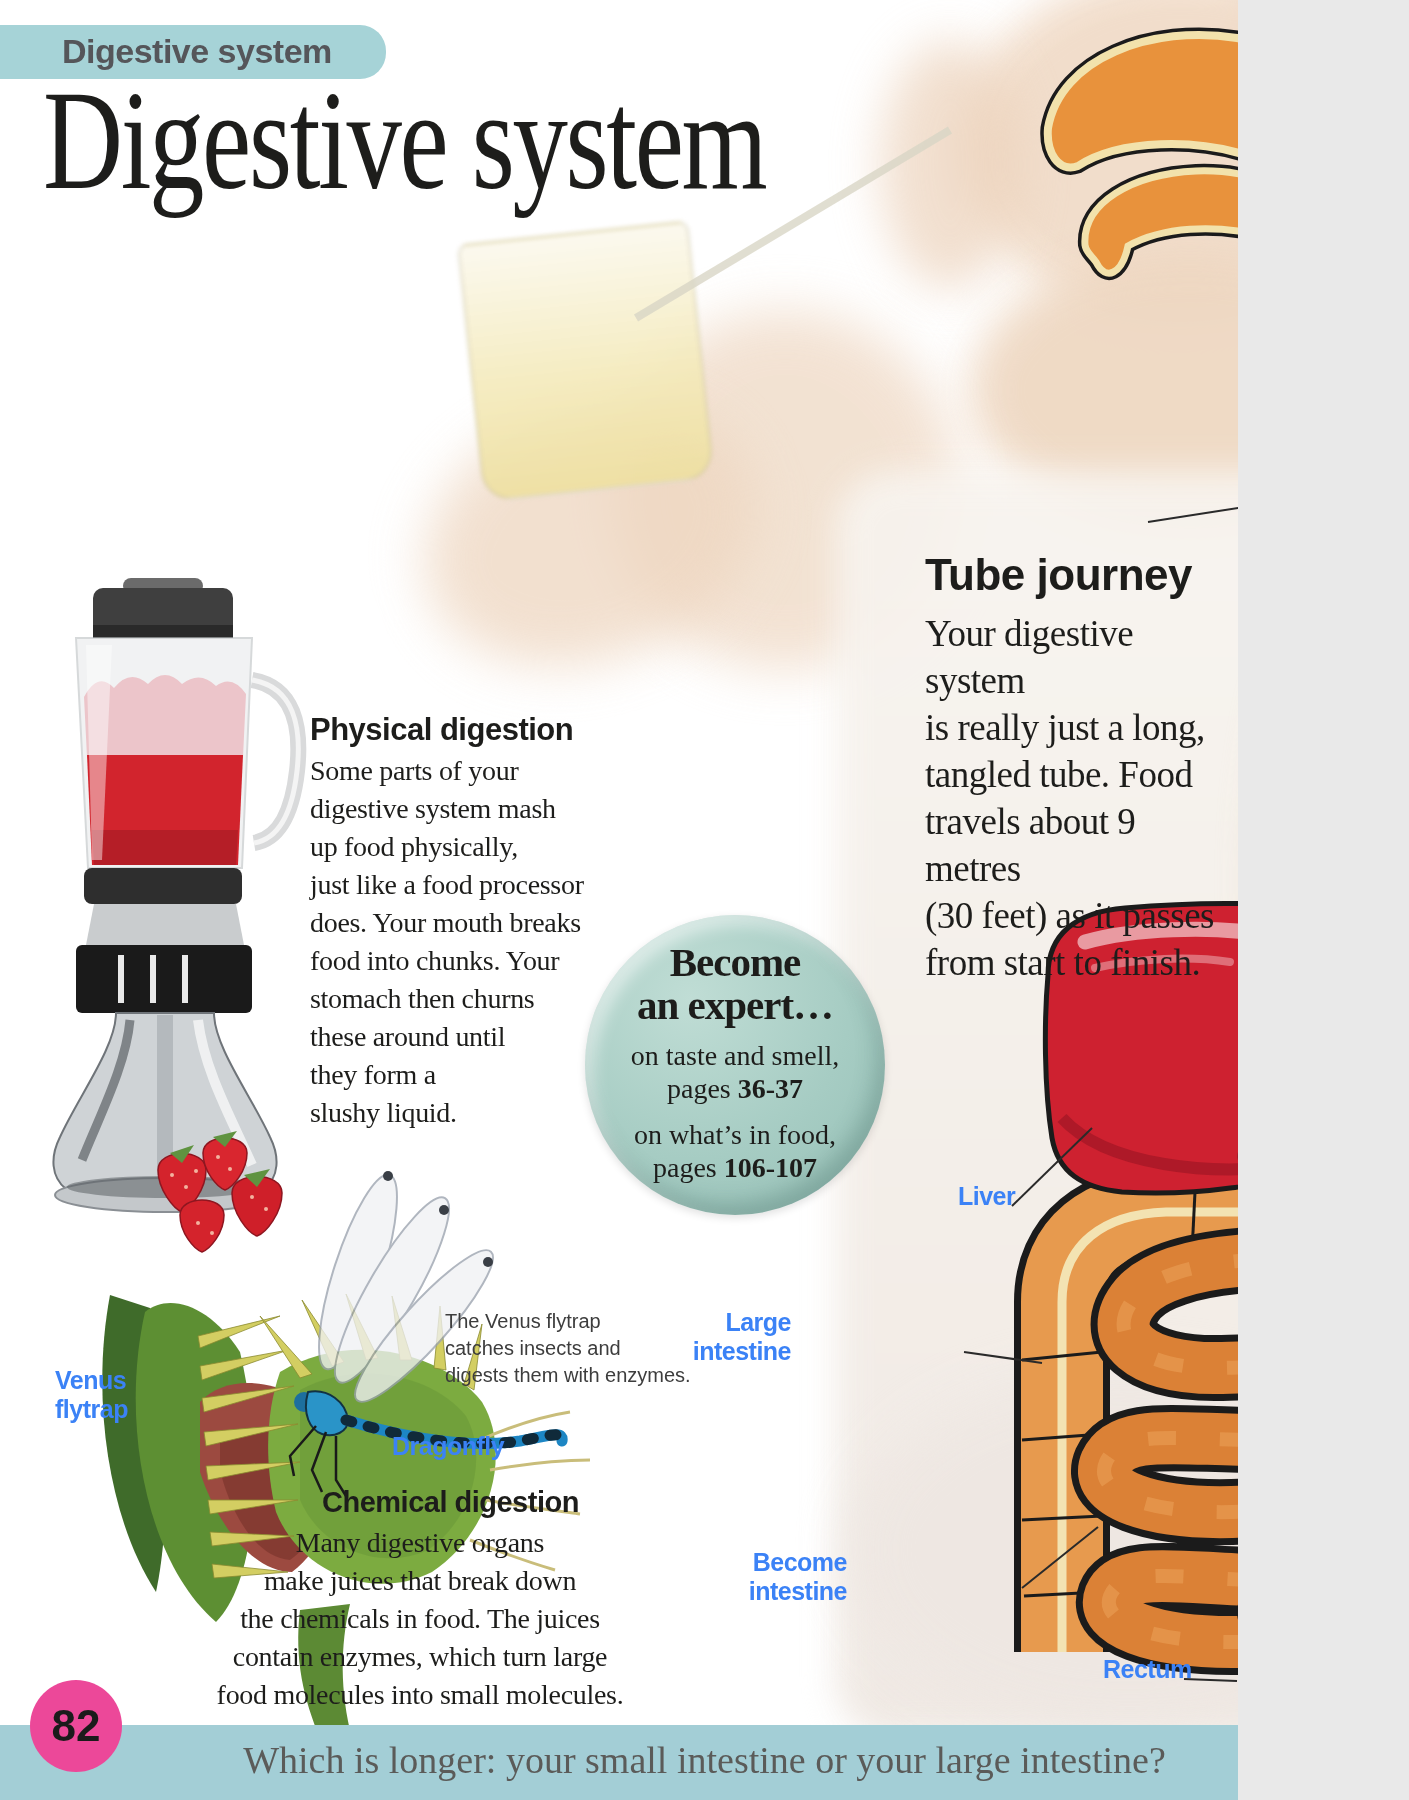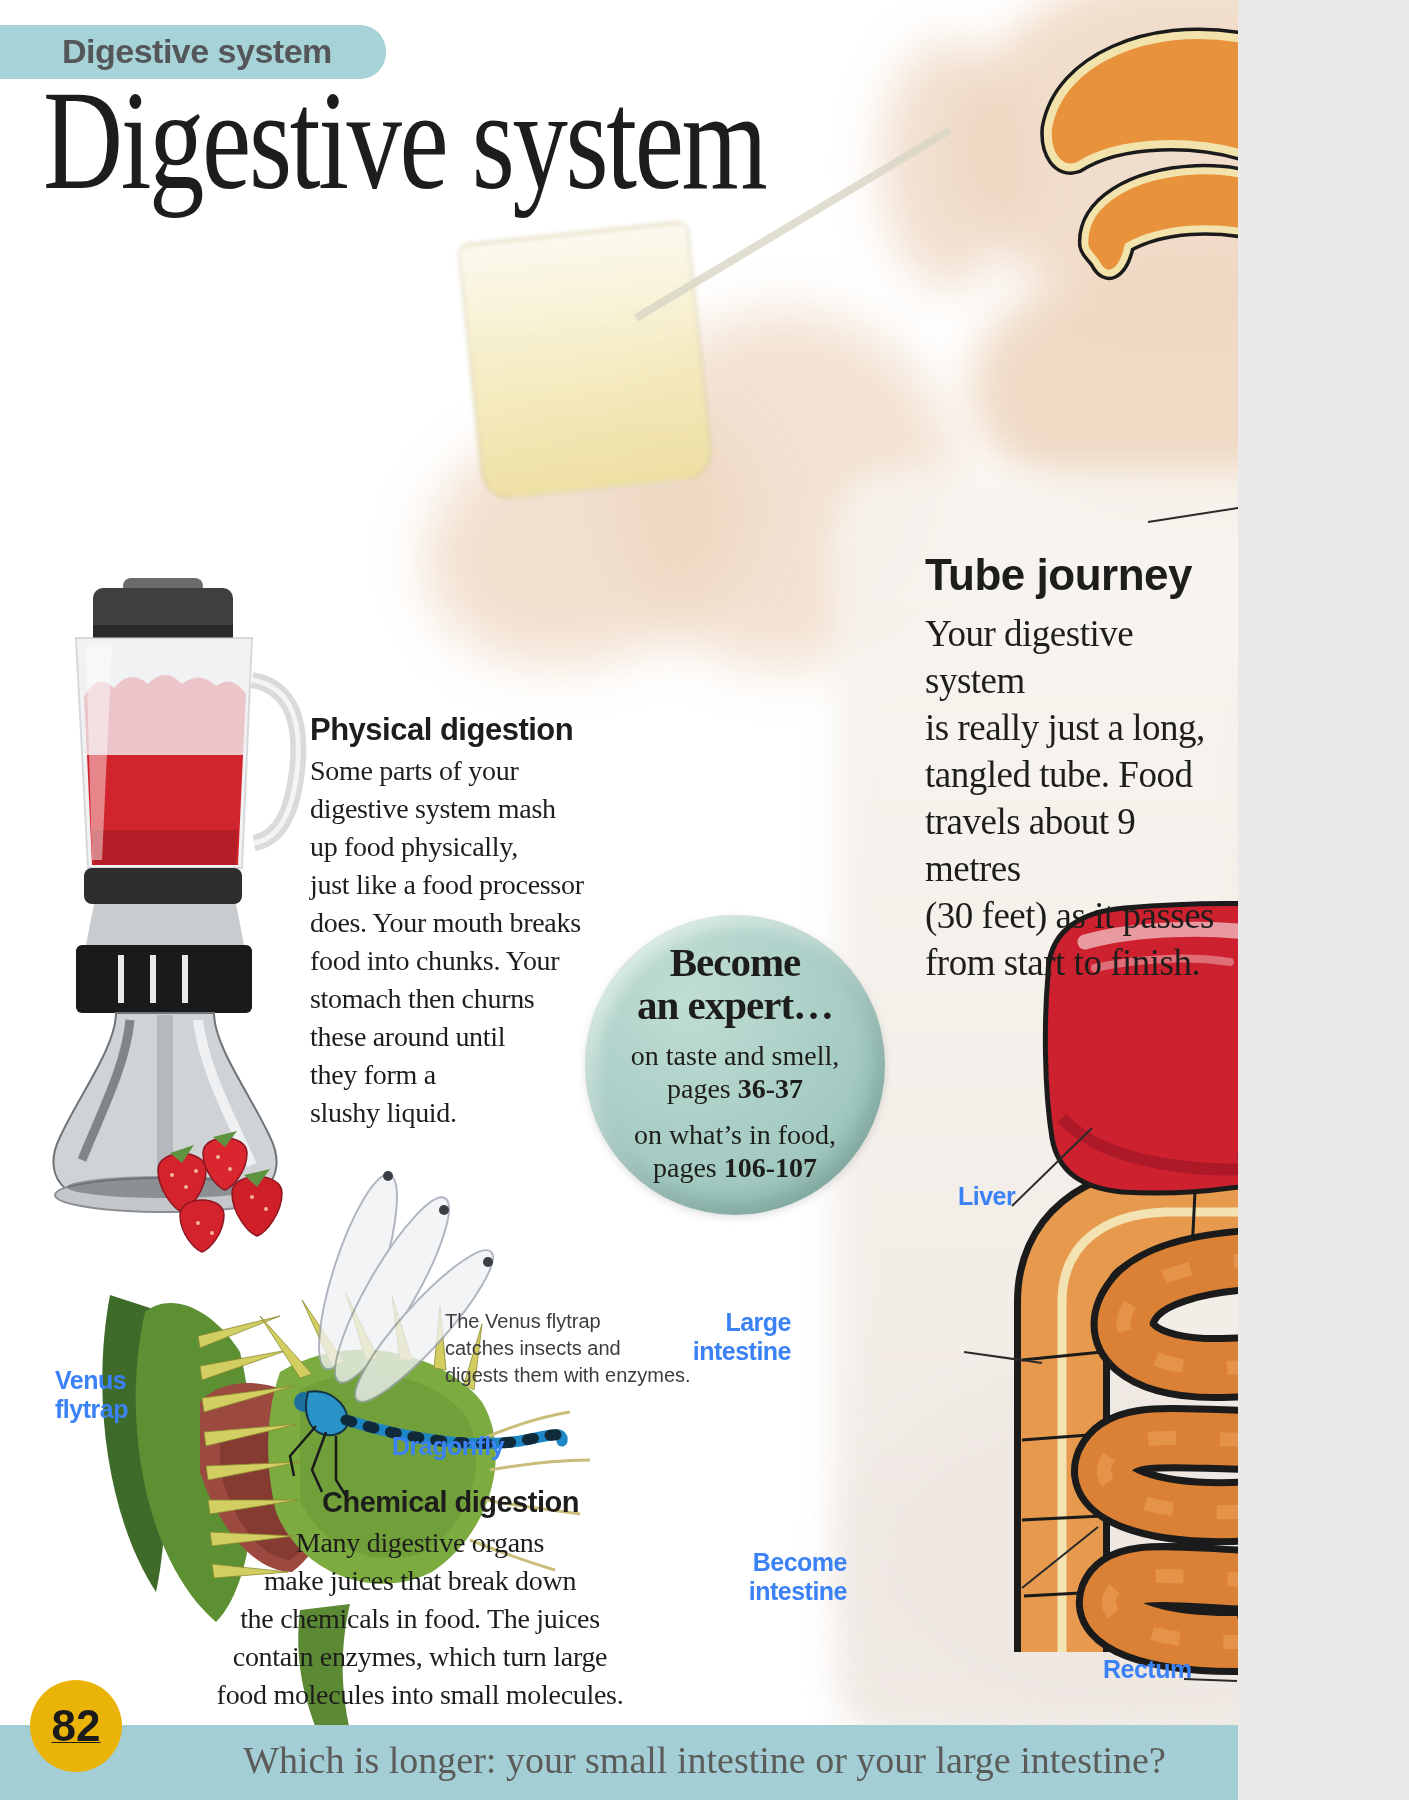--- a/index.html
+++ b/index.html
@@ -47,21 +47,21 @@
   .label{position:absolute;font-family:"Liberation Sans",sans-serif;font-weight:bold;font-size:25px;
          line-height:1.15;color:#3b82f6;letter-spacing:-.5px;}
   #lb-venus{left:55px;top:1366px;}
   #lb-dragonfly{left:392px;top:1432px;}
   #lb-liver{left:958px;top:1182px;}
   #lb-large{right:447px;top:1308px;text-align:right;}
   #lb-small{right:391px;top:1548px;text-align:right;}
   #lb-rectum{left:1103px;top:1655px;}
   #footer{left:0;top:1725px;width:1409px;height:75px;background:#a3ced6;text-align:center;}
   #footer span{display:inline-block;margin-top:13px;font-size:38px;color:#5b5b59;}
-  #pagenum{left:30px;top:1680px;width:92px;height:92px;border-radius:50%;background:#eab308;text-align:center;text-decoration:underline;}
+  #pagenum{left:30px;top:1680px;width:92px;height:92px;border-radius:50%;background:#ec4899;text-align:center;}
   #pagenum span{font-family:"Liberation Sans",sans-serif;font-weight:bold;font-size:44px;line-height:92px;color:#1b1b1b;}
   svg{position:absolute;left:0;top:0;}
 </style>
 </head>
 <body>
 
 <div class="page">
 
   <div>
     <div class="ph" id="ph-hair"></div>

